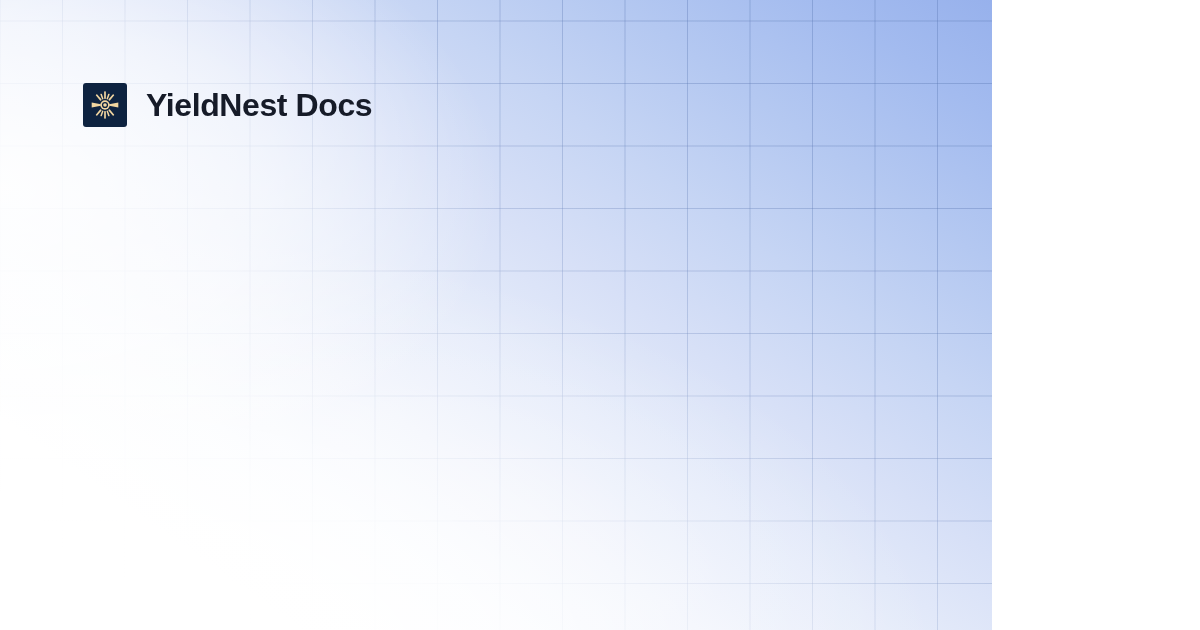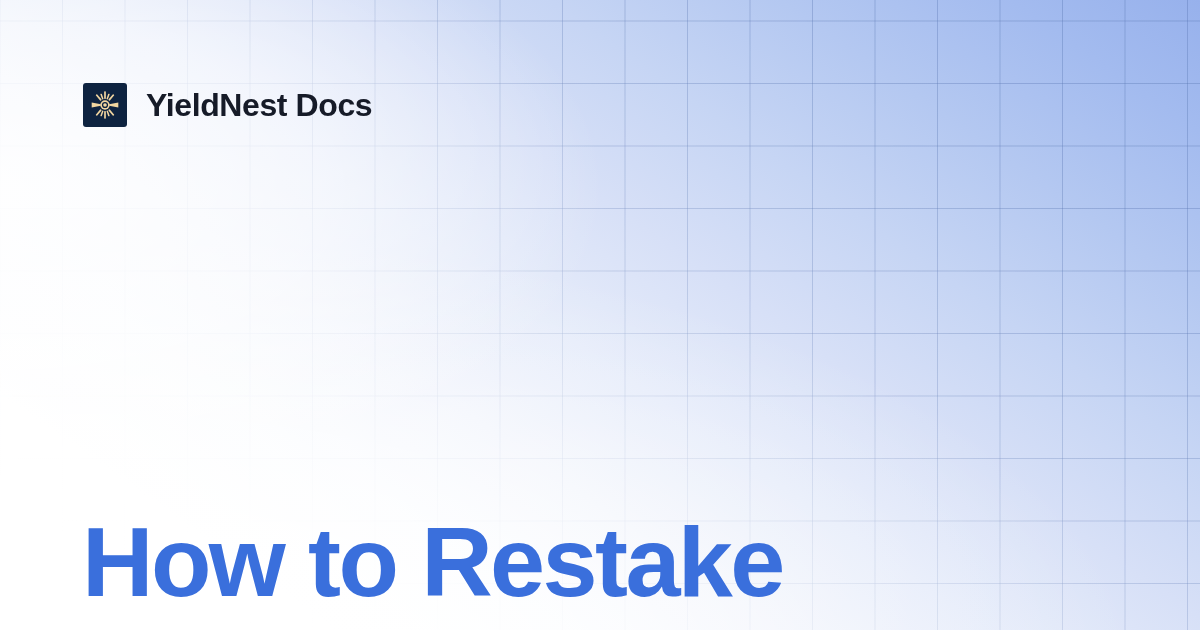--- a/index.html
+++ b/index.html
@@ -7,21 +7,21 @@
     padding: 0;
     background: #ffffff;
   }
   body {
     font-family: "Liberation Sans", sans-serif;
     -webkit-font-smoothing: antialiased;
   }
 
   .og-card {
     position: relative;
-    width: 1200px;
+    width: 992px;
     height: 630px;
     overflow: hidden;
     background: #ffffff;
   }
 
   
   .bg-gradient {
     position: absolute;
     inset: 0;
     background:
@@ -168,15 +168,14 @@
             <circle cx="16" cy="16" r="5.0"></circle>
           </g>
           <circle cx="16" cy="16" r="3.3" fill="#0e2340"></circle>
           <circle cx="16" cy="16" r="1.9" fill="#f2d6a0"></circle>
         </svg>
       </span>
     </div>
     <div class="brand-title">YieldNest Docs</div>
   </div>
 
-  <h1 class="page-title">How to Restake</h1>
 
 </div>
 
 </body></html>

